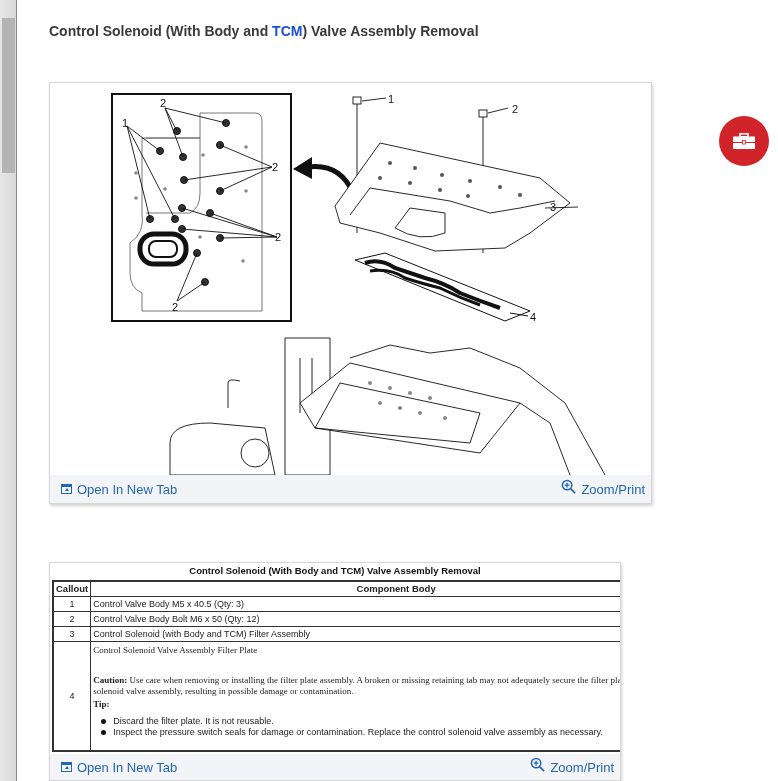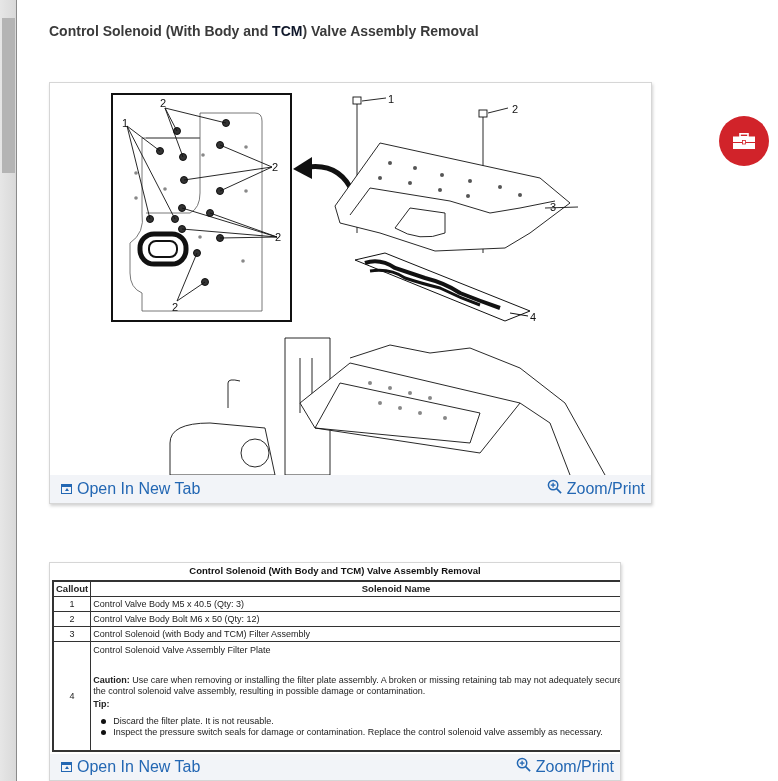--- a/index.html
+++ b/index.html
@@ -14,37 +14,37 @@
   }
   .scroll-thumb {
     position: absolute; left: 2px; top: 18px; width: 13px; height: 155px;
     background: #b4b4b4;
   }
 
   .page-title {
     position: absolute; left: 49px; top: 23px;
     font-size: 14px; font-weight: bold; color: #3a3a3a; letter-spacing: 0;
   }
-  .page-title .link { color: #0f172a; }
+  .page-title .link { color: #1d4ed8; }
 
   
   .card {
     position: absolute; background: #fff;
     border: 1px solid #d6d6d6;
     box-shadow: 1px 2px 3px rgba(0,0,0,0.18);
   }
   .card.fig { left: 49px; top: 82px; width: 603px; height: 422px; }
   .card.tbl { left: 49px; top: 562px; width: 572px; height: 219px; }
 
   .card-footer {
     position: absolute; left: 0; right: 0; bottom: 0; height: 28px;
     background: #f2f4f8;
     display: flex; align-items: center; justify-content: space-between;
     padding: 0 6px 0 11px;
-    font-size: 16px; color: #2367b3;
+    font-size: 13px; color: #2367b3;
   }
   .footer-link { display: flex; align-items: center; gap: 5px; cursor: pointer; }
   .ico-newtab {
     width: 11px; height: 10px; border: 1.5px solid #2367b3; position: relative;
   }
   .ico-newtab::before {
     content: ""; position: absolute; left: 0; right: 0; top: 0; height: 2px; background: #2367b3;
   }
   .ico-newtab::after {
     content: ""; position: absolute; left: 3px; top: 3px; width: 0; height: 0;
@@ -67,21 +67,21 @@
   }
   table.callouts {
     position: absolute; left: 2px; top: 17px; width: 651px;
     border-collapse: collapse; font-size: 9px; color: #222;
     border: 2px solid #333;
   }
   table.callouts th, table.callouts td { border: 1px solid #333; padding: 1px 2px; vertical-align: middle; }
   table.callouts th { font-weight: bold; font-size: 9.5px; height: 15px; }
   table.callouts td.num { text-align: center; width: 36px; }
   table.callouts tr.r td { height: 15px; }
-  .cell-block p { margin: 2px 0 0 0; line-height: 11px; }
+  .cell-block p { margin: 2px 0 0 0; line-height: 11px; font-family: Liberation Serif, serif; }
   .cell-block .gap { margin-top: 19px; }
   .cell-block ul { list-style: none; margin: 6px 0 11px 4px; }
   .cell-block li { position: relative; padding-left: 16px; line-height: 11px; }
   .cell-block li::before {
     content: ""; position: absolute; left: 4px; top: 3px; width: 5px; height: 5px; border-radius: 50%; background: #111;
   }
   .tbl .card-footer { height: 26px; }
   .tbl-wrap { position: absolute; left: 0; right: 0; top: 0; height: 193px; overflow: hidden; }
 </style>
 </head>
@@ -248,21 +248,21 @@
   </svg>
 </div>
 
 <div class="card tbl">
   <div class="tbl-wrap">
     <div class="tbl-caption">Control Solenoid (With Body and TCM) Valve Assembly Removal</div>
     <table class="callouts">
       <thead>
         <tr>
           <th>Callout</th>
-          <th>Solenoid Name</th>
+          <th>Component Body</th>
         </tr>
       </thead>
       <tbody>
         <tr class="r">
           <td class="num">1</td>
           <td>Control Valve Body M5 x 40.5 (Qty: 3)</td>
         </tr>
         <tr class="r">
           <td class="num">2</td>
           <td>Control Valve Body Bolt M6 x 50 (Qty: 12)</td>

